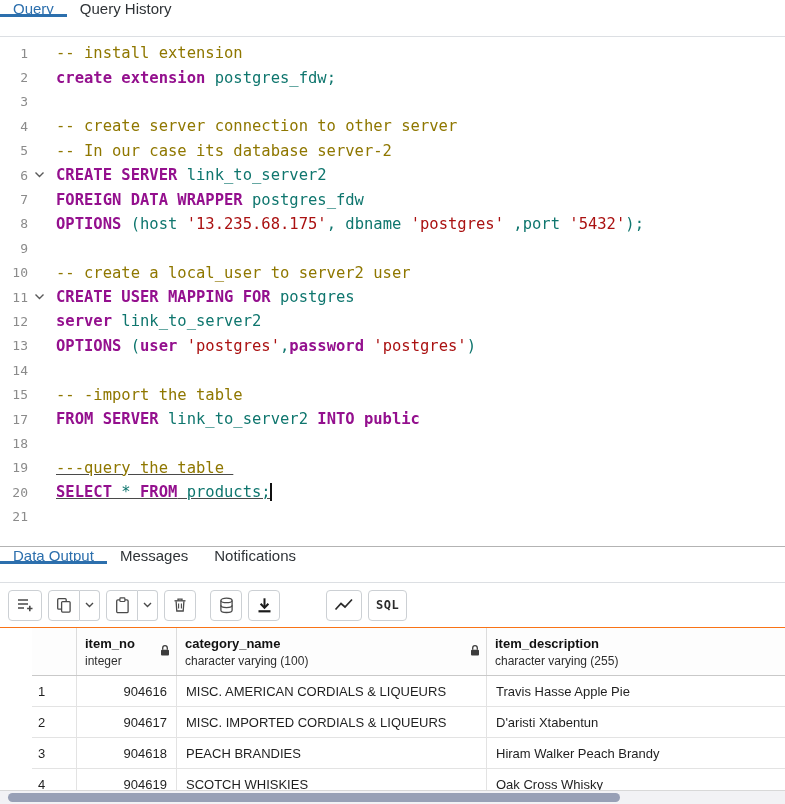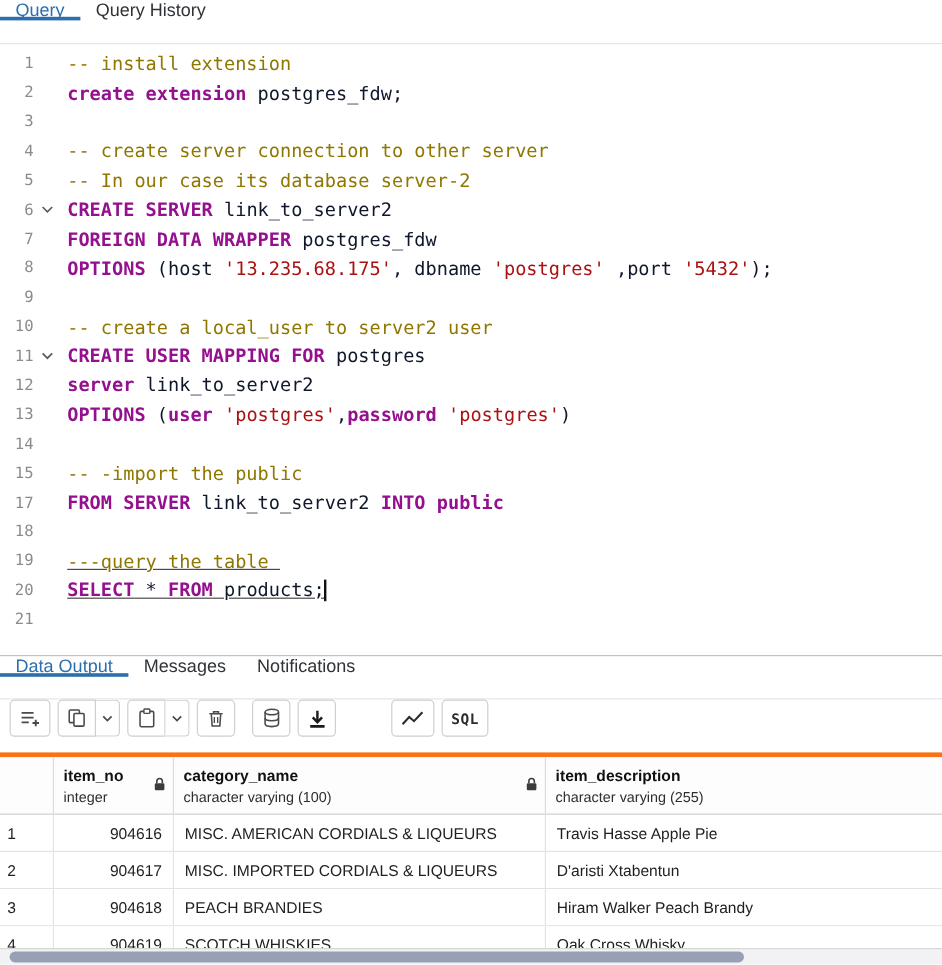--- a/index.html
+++ b/index.html
@@ -22,46 +22,46 @@
     cursor: text; background: #fff; }
   .code-line { display: flex; align-items: center; height: 24.4px;
     font-family: "DejaVu Sans Mono", monospace; font-size: 15.5px; }
   .lnum { flex: none; width: 28px; text-align: right; color: #8b8b8b; font-size: 13px;
     font-family: "DejaVu Sans Mono", monospace; }
   .fold { flex: none; width: 22px; display: flex; justify-content: center; align-items: center; }
   .codetxt { white-space: pre; padding-left: 6px; color: #1a1a1a; }
   .tok-k { color: var(--kw); font-weight: bold; }
   .tok-c { color: var(--comment); }
   .tok-s { color: var(--str); }
-  .tok-p { color: #0f172a; }
+  .tok-p { color: #0f766e; }
   .codetxt.u span { text-decoration: underline; text-decoration-color: #4a4a4a; }
   .caret { display: inline-block; width: 2px; height: 18px; background: #111;
     vertical-align: text-bottom; margin-left: -1px; }
 
   
   .output { flex: none; border-top: 1px solid #b3b3b3; background: #fff; }
 
   
-  .toolbar { height: 44px; display: flex; padding: 0 8px; background: #fff; }
+  .toolbar { height: 44px; display: flex; align-items: center; padding: 0 8px; background: #fff; }
   .btn-group { display: flex; margin-right: 6px; }
   .btn-group.gap-sm { margin-left: 8px; }
   .btn-group.gap-lg { margin-left: 40px; }
   .btn { height: 31px; min-width: 32px; padding: 0 7px; background: #fff;
     border: 1px solid #ccd0d4; border-radius: 4px; display: flex; align-items: center;
     justify-content: center; cursor: pointer; }
   .btn.dd { min-width: 20px; width: 20px; padding: 0; border-left: none;
     border-top-left-radius: 0; border-bottom-left-radius: 0; }
   .btn.has-dd { border-top-right-radius: 0; border-bottom-right-radius: 0; }
   .btn.sql { font-family: "DejaVu Sans Mono", monospace; font-size: 12px; font-weight: bold;
     color: #2b2b2b; letter-spacing: 0.5px; }
   .ico { display: flex; align-items: center; justify-content: center; }
 
   
   .grid { height: 163px; overflow: hidden; font-size: 13px; color: #1f1f1f;
-    border-top: 4px solid #f97316; }
+    border-top: 1px solid #f97316; padding-left: 32px; }
   .grid-header { display: flex; height: 48px; border-bottom: 1px solid #c9c9c9; background: #fdfdfd; }
   .hcell { position: relative; flex: none; border-right: 1px solid #dcdcdc;
     padding: 5px 20px 4px 8px; display: flex; flex-direction: column; justify-content: center; }
   .hcell.hc0 { width: 45px; padding: 0; }
   .hname { font-weight: bold; font-size: 13px; color: #111; }
   .htype { font-size: 12px; color: #2e2e2e; margin-top: 3px; }
   .lockwrap { position: absolute; right: 6px; top: 50%; transform: translateY(-50%); }
   .row { display: flex; height: 31px; border-bottom: 1px solid #e3e3e3; background: #fff; }
   .cell { flex: none; border-right: 1px solid #e3e3e3; padding: 0 9px; display: flex;
     align-items: center; white-space: nowrap; overflow: hidden; }
@@ -164,21 +164,21 @@
         <span class="codetxt"><span class="tok-k">OPTIONS</span><span class="tok-p"> (</span><span class="tok-k">user</span><span class="tok-p"> </span><span class="tok-s">'postgres'</span><span class="tok-p">,</span><span class="tok-k">password</span><span class="tok-p"> </span><span class="tok-s">'postgres'</span><span class="tok-p">)</span></span>
       </div>
       <div class="code-line">
         <span class="lnum">14</span>
         <span class="fold"></span>
         <span class="codetxt"></span>
       </div>
       <div class="code-line">
         <span class="lnum">15</span>
         <span class="fold"></span>
-        <span class="codetxt"><span class="tok-c">-- -import the public</span></span>
+        <span class="codetxt"><span class="tok-c">-- -import the table</span></span>
       </div>
       <div class="code-line">
         <span class="lnum">17</span>
         <span class="fold"></span>
         <span class="codetxt"><span class="tok-k">FROM SERVER</span><span class="tok-p"> link_to_server2 </span><span class="tok-k">INTO public</span></span>
       </div>
       <div class="code-line">
         <span class="lnum">18</span>
         <span class="fold"></span>
         <span class="codetxt"></span>

